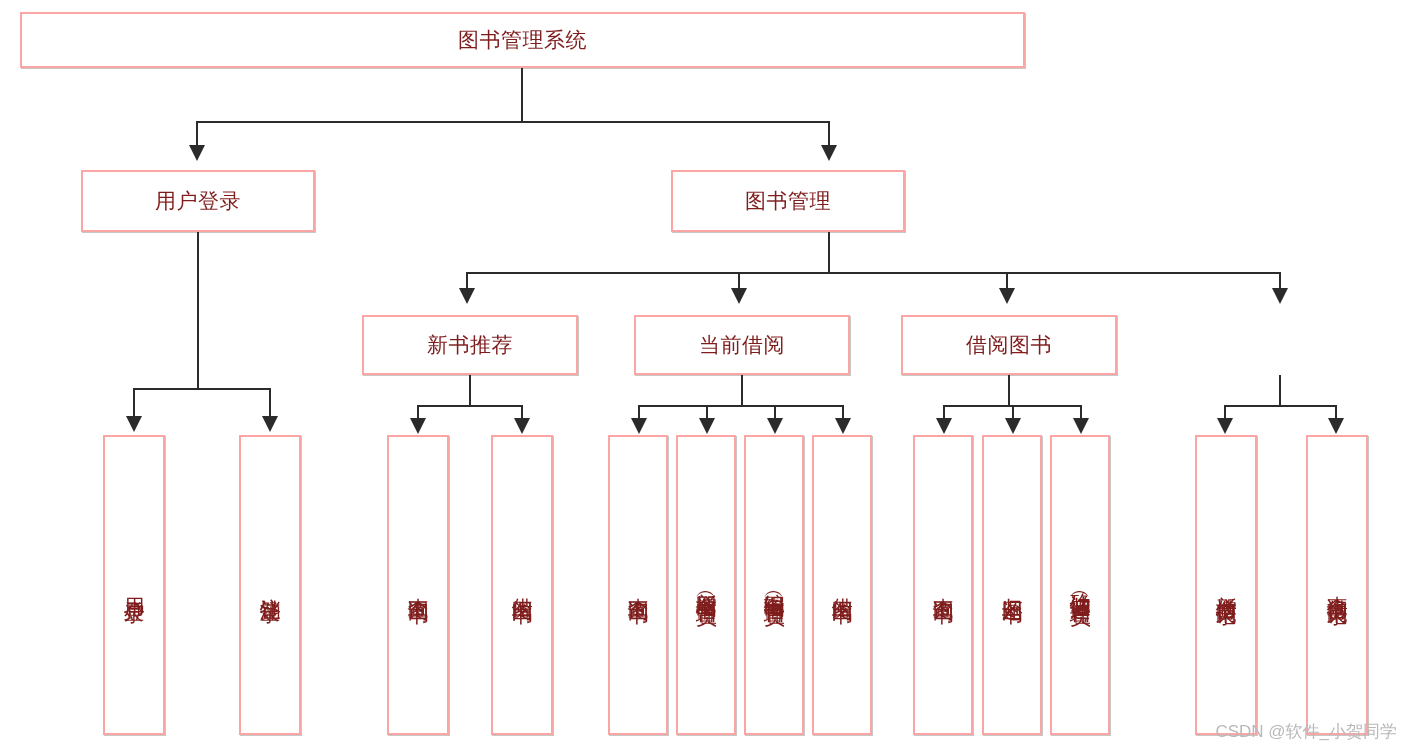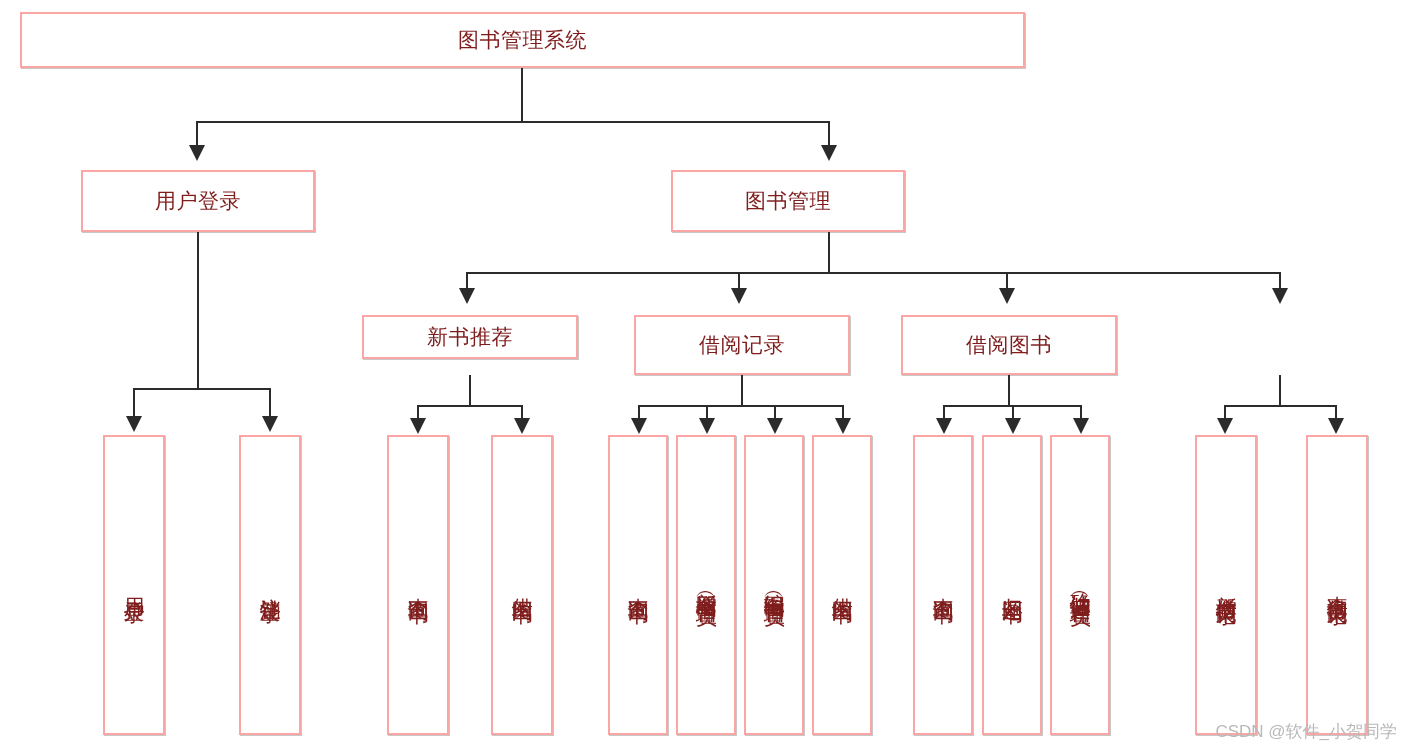--- a/index.html
+++ b/index.html
@@ -123,25 +123,25 @@
   <div class="edge h" style="left:466px; top:272px; width:814px;"></div>
   <div class="edge v" style="left:466px; top:272px; height:17px;"></div>
   <div class="arrow" style="left:459px; top:288px;"></div>
   <div class="edge v" style="left:738px; top:272px; height:17px;"></div>
   <div class="arrow" style="left:731px; top:288px;"></div>
   <div class="edge v" style="left:1006px; top:272px; height:17px;"></div>
   <div class="arrow" style="left:999px; top:288px;"></div>
   <div class="edge v" style="left:1279px; top:272px; height:17px;"></div>
   <div class="arrow" style="left:1272px; top:288px;"></div>
 
-  <div class="node h" style="left:362px; top:315px; width:216px; height:44px;">
+  <div class="node h" style="left:362px; top:315px; width:216px; height:60px;">
     <span class="label">新书推荐</span>
   </div>
   <div class="node h" style="left:634px; top:315px; width:216px; height:60px;">
-    <span class="label">借阅记录</span>
+    <span class="label">当前借阅</span>
   </div>
   <div class="node h" style="left:901px; top:315px; width:216px; height:60px;">
     <span class="label">借阅图书</span>
   </div>
 
   <div class="edge v" style="left:469px; top:375px; height:31px;"></div>
   <div class="edge h" style="left:417px; top:405px; width:104px;"></div>
   <div class="edge v" style="left:417px; top:405px; height:14px;"></div>
   <div class="arrow" style="left:410px; top:418px;"></div>
   <div class="edge v" style="left:521px; top:405px; height:14px;"></div>

